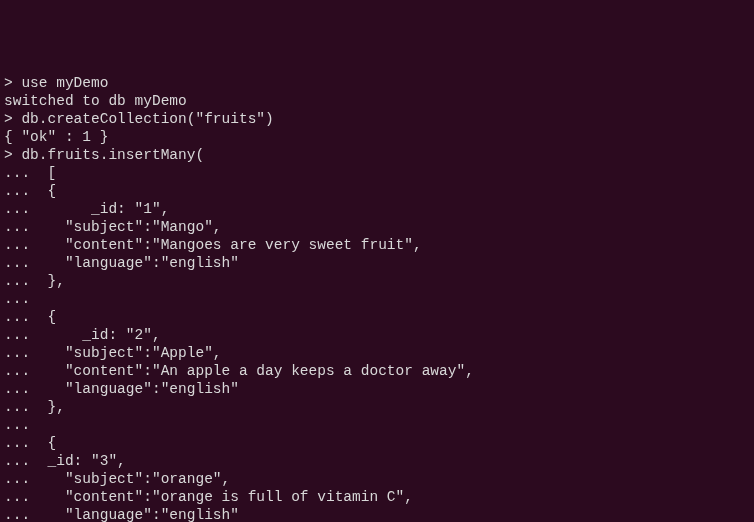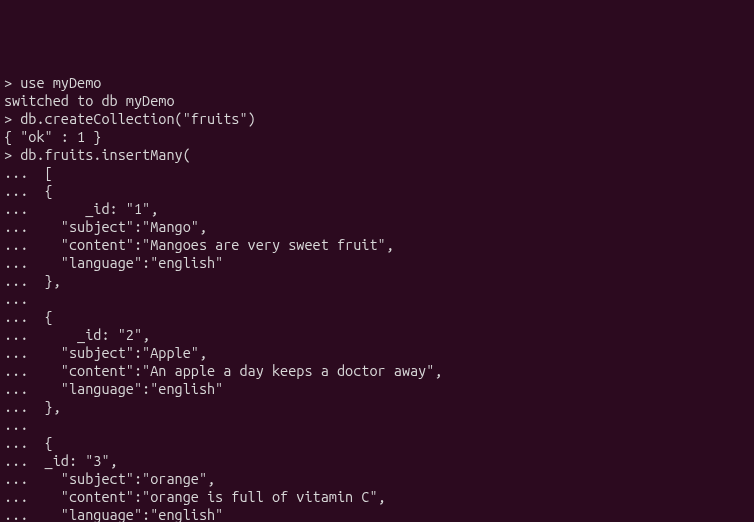--- a/index.html
+++ b/index.html
@@ -8,21 +8,21 @@
       color: #d8d8d8;
       font-family: 'Ubuntu Mono', 'Consolas', 'Courier New', monospace;
       font-size: 14.5px;
       line-height: 18px;
       padding: 2px 4px;
       width: 754px;
       height: 522px;
       overflow: hidden;
       white-space: pre;
     }
-    .line { white-space: pre; }
+    .line { white-space: pre; font-family: Liberation Mono, monospace; }
   </style>
 </head>
 <body>
 
 
 
 <div><div class="line">&gt; use myDemo</div><div class="line">switched to db myDemo</div><div class="line">&gt; db.createCollection("fruits")</div><div class="line">{ "ok" : 1 }</div><div class="line">&gt; db.fruits.insertMany(</div><div class="line">...  [</div><div class="line">...  {</div><div class="line">...       _id: "1",</div><div class="line">...    "subject":"Mango",</div><div class="line">...    "content":"Mangoes are very sweet fruit",</div><div class="line">...    "language":"english"</div><div class="line">...  },</div><div class="line">...</div><div class="line">...  {</div><div class="line">...      _id: "2",</div><div class="line">...    "subject":"Apple",</div><div class="line">...    "content":"An apple a day keeps a doctor away",</div><div class="line">...    "language":"english"</div><div class="line">...  },</div><div class="line">...</div><div class="line">...  {</div><div class="line">...  _id: "3",</div><div class="line">...    "subject":"orange",</div><div class="line">...    "content":"orange is full of vitamin C",</div><div class="line">...    "language":"english"</div></div>
 
 
 

